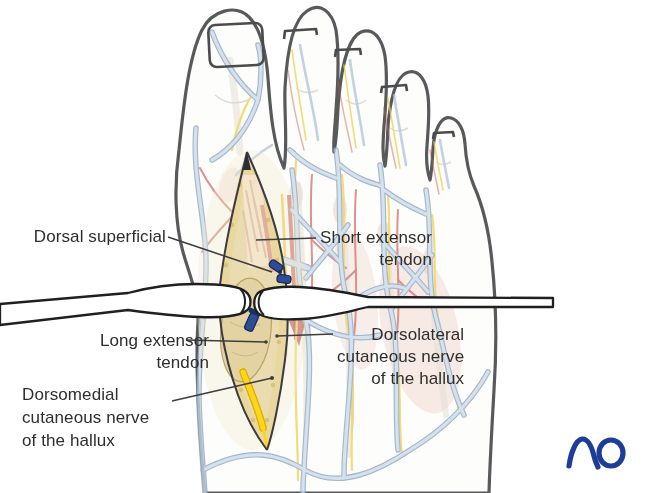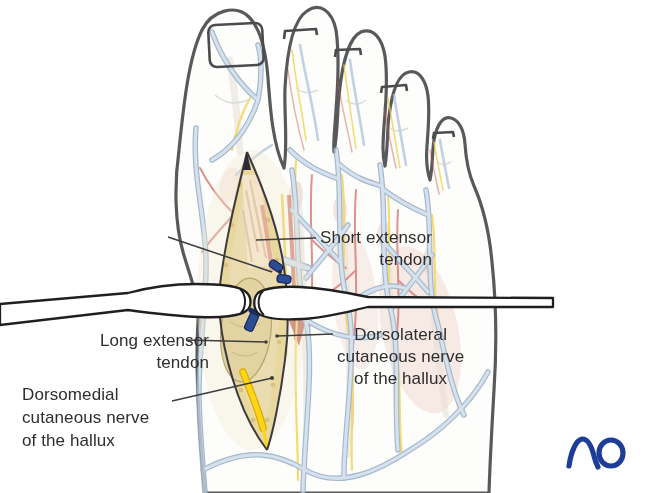--- a/index.html
+++ b/index.html
@@ -10,21 +10,21 @@
   .stage svg{position:absolute;left:0;top:0;}
   .lbl{
     position:absolute;color:#2e2e2e;font-size:17px;line-height:22px;
     letter-spacing:.1px;white-space:nowrap;
   }
   .lbl span{display:block;}
   .lbl-dsv{left:0;width:166px;top:226px;text-align:right;}
   .lbl-set{left:320px;top:227px;text-align:right;}
   .lbl-let{left:0;width:163px;top:330px;text-align:right;padding-left:46px;}
   .lbl-dmc{left:22px;width:160px;top:383px;text-align:left;line-height:23px;}
-  .lbl-dlc{left:337px;top:324px;text-align:center;}
+  .lbl-dlc{left:337px;top:324px;text-align:right;}
   .ao{position:absolute;left:563px;top:430px;width:70px;height:45px;}
   .sr-only{position:absolute;width:1px;height:1px;overflow:hidden;clip:rect(0 0 0 0);}
 </style>
 </head>
 <body>
 
 <div class="stage">
 
 <svg width="665" height="493" viewBox="0 0 665 493">
   <defs>
@@ -229,20 +229,21 @@
     <line x1="186" y1="340" x2="266" y2="342"></line>
         <circle cx="266" cy="342" r="1.8" stroke="none"></circle>
     <line x1="172" y1="401" x2="272" y2="378"></line>
         <circle cx="272" cy="378" r="2" stroke="none"></circle>
     <line x1="333" y1="334" x2="277" y2="336"></line>
         <circle cx="277" cy="336" r="1.8" stroke="none"></circle>
   </g>
 </svg>
 
 <div class="lbl lbl-dsv">
+  <span>Dorsal superficial</span>
 </div>
 <div class="lbl lbl-set">
   <span>Short extensor</span>
   <span>tendon</span>
 </div>
 <div class="lbl lbl-let">
   <span>Long extensor</span>
   <span>tendon</span>
 </div>
 <div class="lbl lbl-dmc">

